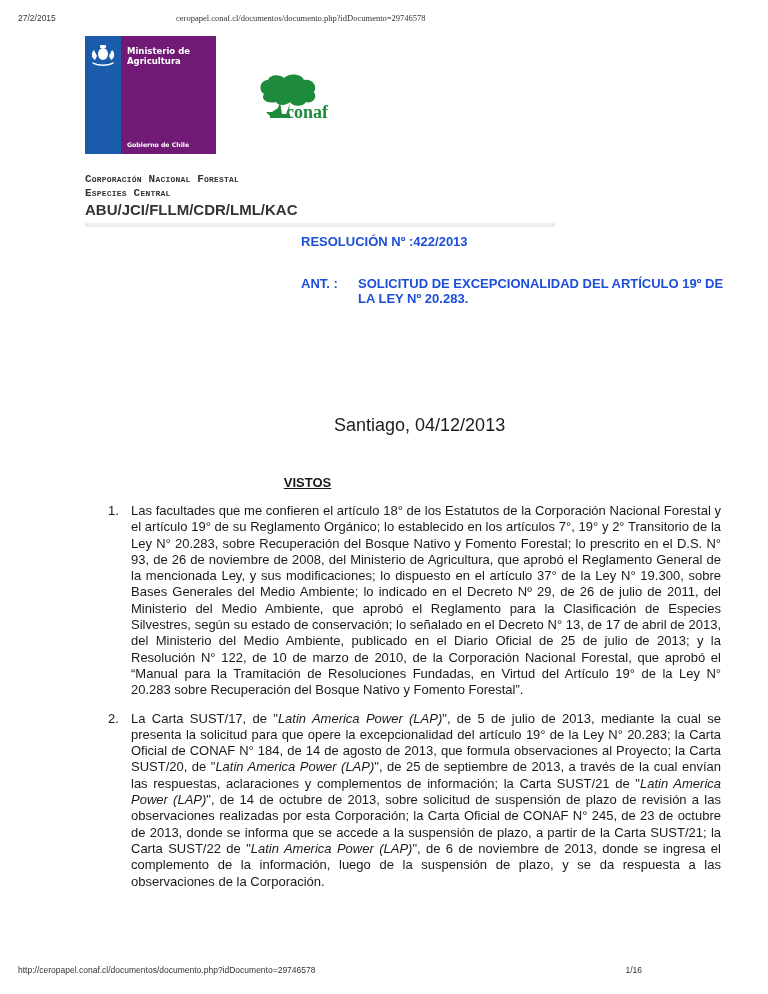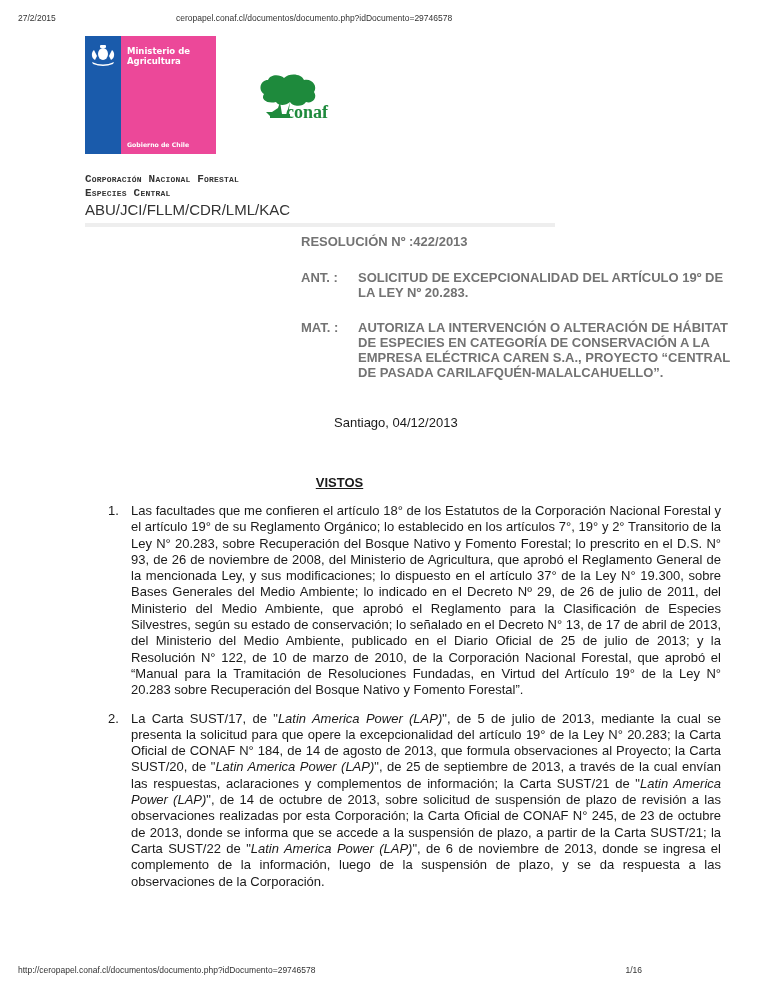--- a/index.html
+++ b/index.html
@@ -5,67 +5,67 @@
   html, body { margin: 0; padding: 0; background: #ffffff; }
   body {
     width: 768px; height: 994px; position: relative; overflow: hidden;
     font-family: "Liberation Sans", sans-serif; color: #1a1a1a;
   }
   .print-header {
     position: absolute; top: 13px; left: 0; width: 768px; height: 14px;
     font-size: 8.5px; color: #333;
   }
   .print-header .date { position: absolute; left: 18px; top: 0; }
-  .print-header .url { position: absolute; left: 176px; top: 0; }
+  .print-header .url { position: absolute; left: 176px; top: 0; font-family: Liberation Serif, serif; }
   .print-footer {
     position: absolute; top: 965px; left: 0; width: 664px; height: 14px;
     font-size: 8.5px; color: #333;
   }
   .print-footer .url { position: absolute; left: 18px; top: 0; }
   .print-footer .page { position: absolute; right: 22px; top: 0; text-align: center; }
 
   
   .minagri-logo {
     position: absolute; left: 85px; top: 36px; width: 131px; height: 118px;
     display: flex;
   }
   .minagri-logo .blue { width: 36px; height: 118px; background: #1a5bab; position: relative; }
-  .minagri-logo .red { flex: 1; height: 118px; background: #ec4899; position: relative; color: #fff; }
+  .minagri-logo .red { flex: 1; height: 118px; background: #701a75; position: relative; color: #fff; }
   .minagri-logo .red .title {
     position: absolute; left: 6px; top: 10px; font-size: 8.5px; font-weight: bold; line-height: 10px;
     font-family: "DejaVu Sans", sans-serif;
   }
   .minagri-logo .red .gob {
     position: absolute; left: 6px; bottom: 6px; font-size: 6.2px; font-weight: bold;
     font-family: "DejaVu Sans", sans-serif;
   }
   .minagri-logo .crest { position: absolute; left: 3px; top: 6px; width: 30px; height: 26px; }
 
   
   .conaf-logo { position: absolute; left: 256px; top: 72px; width: 92px; height: 58px; }
 
   .org-block { position: absolute; left: 85px; top: 172px; }
   .org-line {
     font-size: 11px; font-weight: bold; color: #333; font-variant: small-caps;
     letter-spacing: 0.2px; line-height: 14px; text-transform: lowercase; font-family: Liberation Mono, monospace;
   }
   .org-line.sc { text-transform: none; }
-  .ref-code { font-size: 15px; font-weight: normal; color: #333; line-height: 18px; margin-top: 1px; }
+  .ref-code { font-size: 15px; font-weight: bold; color: #333; line-height: 18px; margin-top: 1px; }
   .separator { position: absolute; left: 85px; top: 223px; width: 470px; height: 4px; background: #eeeeee; }
 
-  .res-block { position: absolute; left: 301px; top: 234px; width: 440px; color: #737373; }
+  .res-block { position: absolute; left: 301px; top: 234px; width: 440px; color: #1d4ed8; }
   .res-title { font-size: 13px; font-weight: bold; line-height: 16px; }
-  .res-row { display: flex; margin-top: 20px; font-size: 13px; font-weight: bold; line-height: 15px; }
+  .res-row { display: flex; margin-top: 26px; font-size: 13px; font-weight: bold; line-height: 15px; }
   .res-row .label { width: 57px; flex: none; }
   .res-row .value { flex: 1; }
-  .res-date { position: absolute; left: 334px; top: 415px; font-size: 13px; }
+  .res-date { position: absolute; left: 334px; top: 415px; font-size: 18px; }
 
   .vistos-heading {
     position: absolute; left: 0; width: 615px; top: 475px; text-align: center;
-    font-size: 13px; font-weight: bold; text-decoration: underline; margin-left: 32px;
+    font-size: 13px; font-weight: bold; text-decoration: underline;
   }
 
   .list { position: absolute; left: 108px; top: 503px; width: 613px; }
   .item { display: flex; font-size: 13px; line-height: 16.3px; text-align: justify; }
   .item + .item { margin-top: 12px; }
   .item .num { width: 23px; flex: none; }
   .item .text { flex: 1; }
   .item i { }
 </style>
 </head>
@@ -113,24 +113,20 @@
   <div class="ref-code">ABU/JCI/FLLM/CDR/LML/KAC</div>
 </div>
 <div class="separator"></div>
 
 <div class="res-block">
   <div class="res-title">RESOLUCIÓN Nº :422/2013</div>
   <div class="res-row">
     <div class="label">ANT. :</div>
     <div class="value">SOLICITUD DE EXCEPCIONALIDAD DEL ARTÍCULO 19º DE LA LEY Nº 20.283.</div>
   </div>
-  <div class="res-row">
-    <div class="label">MAT. :</div>
-    <div class="value">AUTORIZA LA INTERVENCIÓN O ALTERACIÓN DE HÁBITAT DE ESPECIES EN CATEGORÍA DE CONSERVACIÓN A LA EMPRESA ELÉCTRICA CAREN S.A., PROYECTO “CENTRAL DE PASADA CARILAFQUÉN-MALALCAHUELLO”.</div>
-  </div>
 </div>
 <div class="res-date">Santiago, 04/12/2013</div>
 
 <div class="vistos-heading">VISTOS</div>
 
 <div class="list">
   <div class="item">
     <div class="num">1.</div>
     <div class="text">Las facultades que me confieren el artículo 18° de los Estatutos de la Corporación Nacional Forestal y el artículo 19° de su Reglamento Orgánico; lo establecido en los artículos 7°, 19° y 2° Transitorio de la Ley N° 20.283, sobre Recuperación del Bosque Nativo y Fomento Forestal; lo prescrito en el D.S. N° 93, de 26 de noviembre de 2008, del Ministerio de Agricultura, que aprobó el Reglamento General de la mencionada Ley, y sus modificaciones; lo dispuesto en el artículo 37° de la Ley N° 19.300, sobre Bases Generales del Medio Ambiente; lo indicado en el Decreto Nº 29, de 26 de julio de 2011, del Ministerio del Medio Ambiente, que aprobó el Reglamento para la Clasificación de Especies Silvestres, según su estado de conservación; lo señalado en el Decreto N° 13, de 17 de abril de 2013, del Ministerio del Medio Ambiente, publicado en el Diario Oficial de 25 de julio de 2013; y la Resolución N° 122, de 10 de marzo de 2010, de la Corporación Nacional Forestal, que aprobó el “Manual para la Tramitación de Resoluciones Fundadas, en Virtud del Artículo 19° de la Ley N° 20.283 sobre Recuperación del Bosque Nativo y Fomento Forestal”.</div>
   </div>

